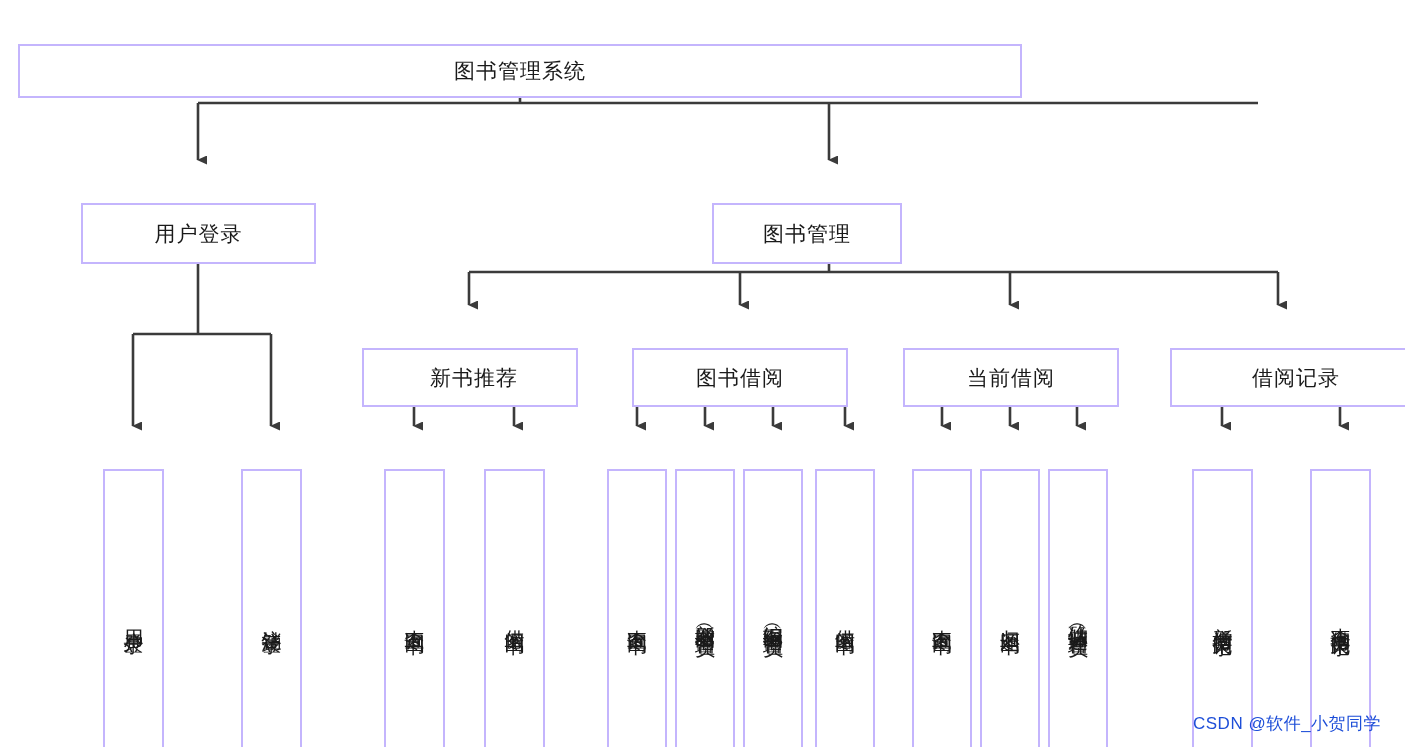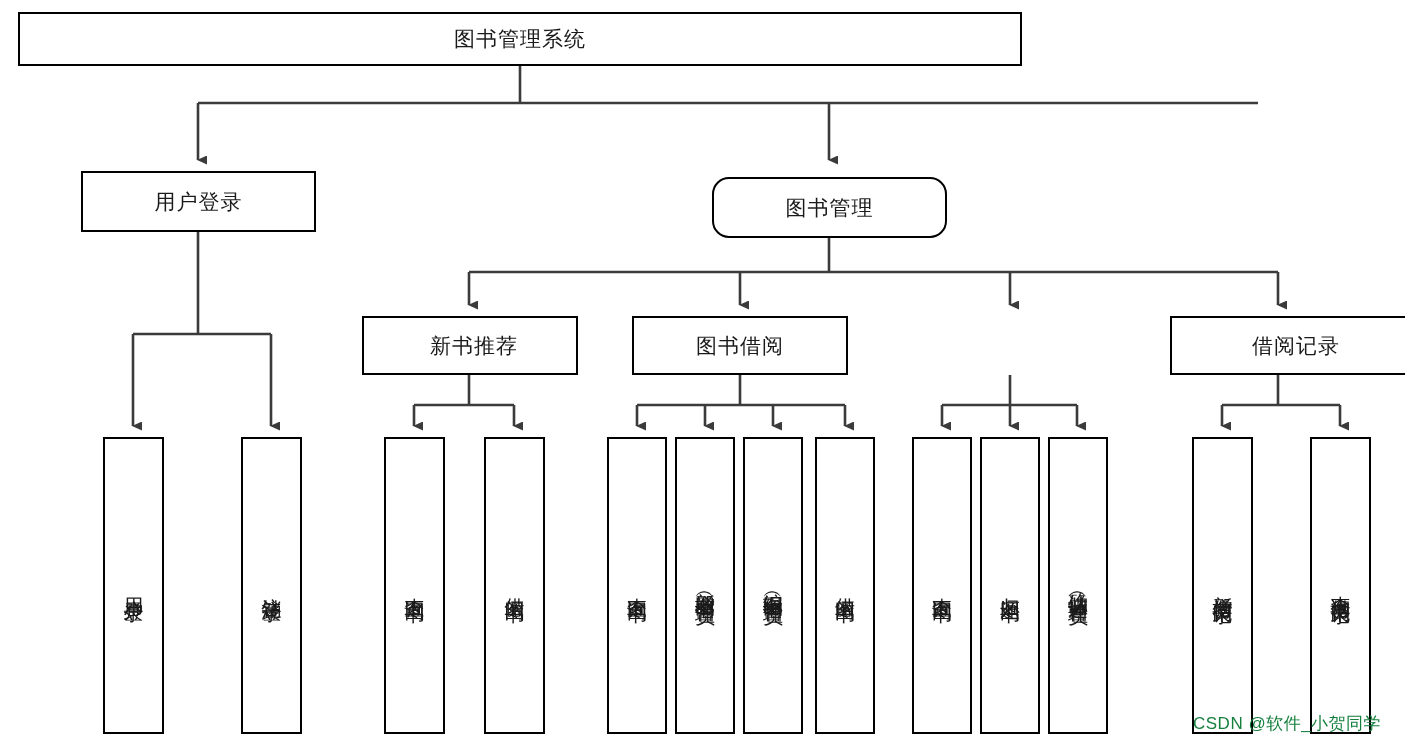--- a/index.html
+++ b/index.html
@@ -21,27 +21,28 @@
     position: absolute;
     left: 0;
     top: 0;
     width: 1405px;
     height: 747px;
     pointer-events: none;
   }
   .node {
     position: absolute;
     box-sizing: border-box;
-    border: 2px solid #000000;
+    border: 2px solid #c4b5fd;
     background: #ffffff;
     display: flex;
     align-items: center;
     justify-content: center;
     color: #1a1a1a;
     z-index: 2;
+    margin-top: 32px;
   }
   .node.horiz {
     font-size: 21px;
     letter-spacing: 1px;
   }
   .node.vert {
     writing-mode: vertical-rl;
     text-orientation: upright;
     font-size: 20px;
     line-height: 1.05;
@@ -53,21 +54,21 @@
   .node.vert .vlabel {
     writing-mode: vertical-rl;
     text-orientation: upright;
     display: block;
   }
   .watermark {
     position: absolute;
     left: 1193px;
     top: 712px;
     font-size: 17px;
-    color: #15803d;
+    color: #1d4ed8;
     white-space: nowrap;
     z-index: 5;
     letter-spacing: 0.5px;
   }
 </style>
 </head>
 <body>
 
 <div id="canvas">
 
@@ -122,32 +123,35 @@
   </svg>
 
   <div class="node horiz" style="left:18px; top:12px; width:1004px; height:54px;">
     <span>图书管理系统</span>
   </div>
 
   <div class="node horiz" style="left:81px; top:171px; width:235px; height:61px;">
     <span>用户登录</span>
   </div>
 
-  <div class="node horiz" style="left:712px; top:177px; width:235px; height:61px;border-radius:17px;">
+  <div class="node horiz" style="left:712px; top:171px; width:190px; height:61px;">
     <span>图书管理</span>
   </div>
 
   <div class="node horiz" style="left:362px; top:316px; width:216px; height:59px;padding-left:8px;">
     <span>新书推荐</span>
   </div>
 
   <div class="node horiz" style="left:632px; top:316px; width:216px; height:59px;">
     <span>图书借阅</span>
   </div>
 
+  <div class="node horiz" style="left:903px; top:316px; width:216px; height:59px;">
+    <span>当前借阅</span>
+  </div>
 
   <div class="node horiz" style="left:1170px; top:316px; width:252px; height:59px;">
     <span>借阅记录</span>
   </div>
 
   <div class="node vert" style="left:103px; top:437px; width:61px; height:297px;">
     <span class="vlabel">用户登录</span>
   </div>
 
   <div class="node vert" style="left:241px; top:437px; width:61px; height:297px;">

